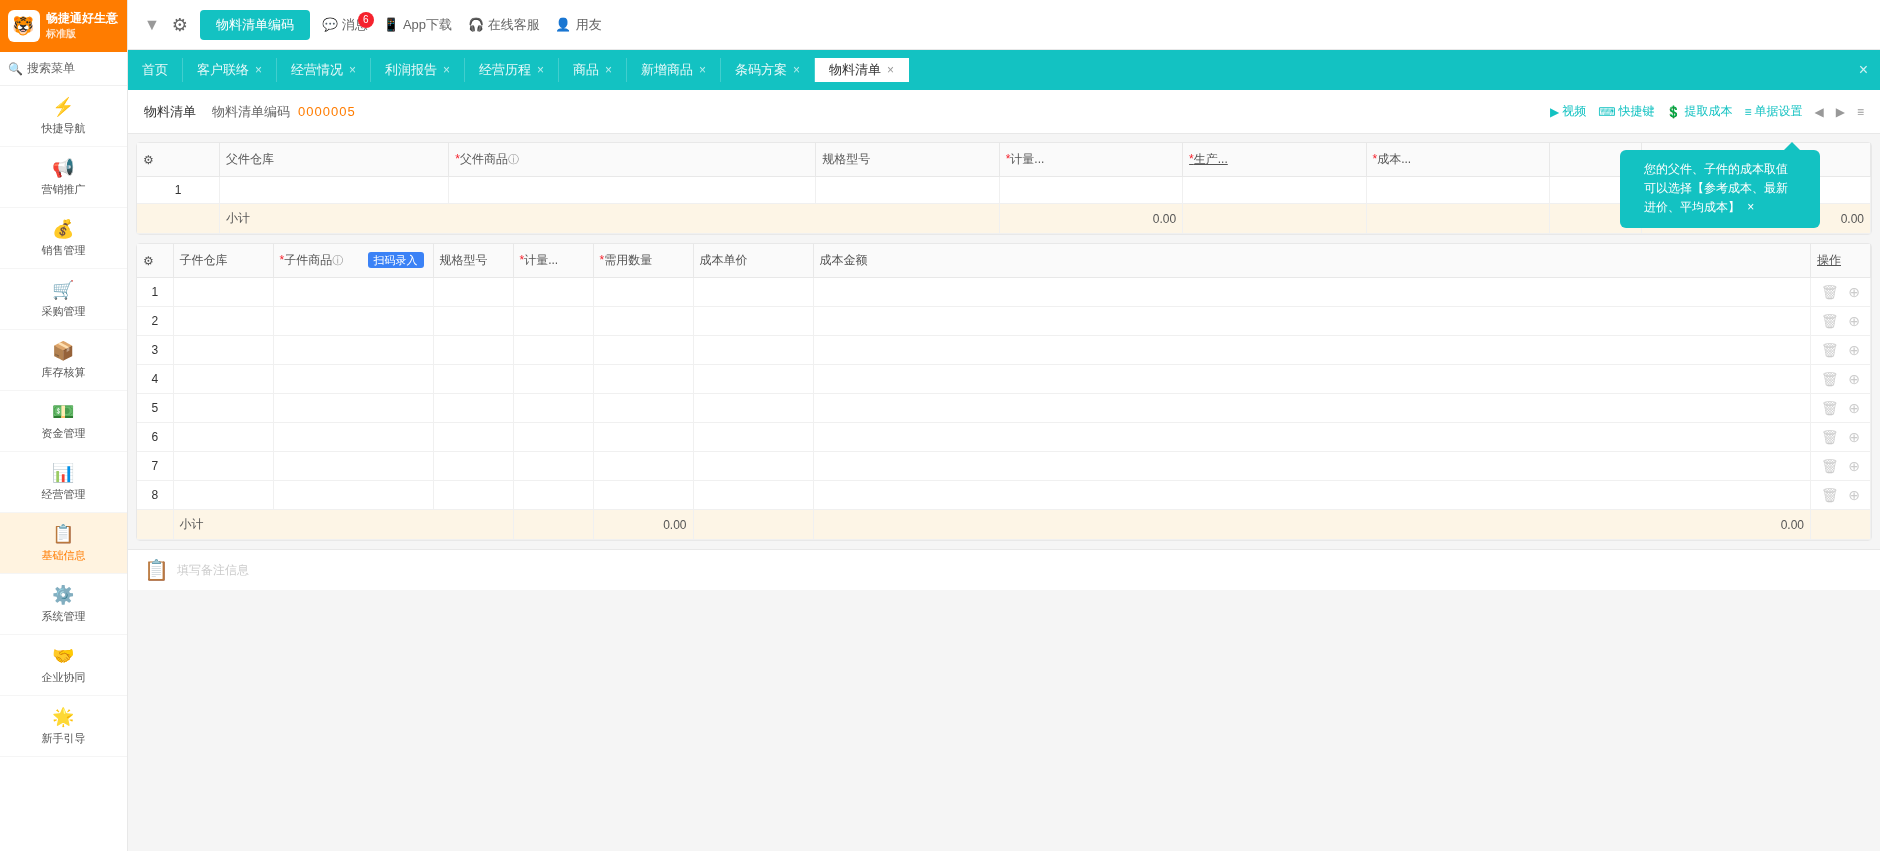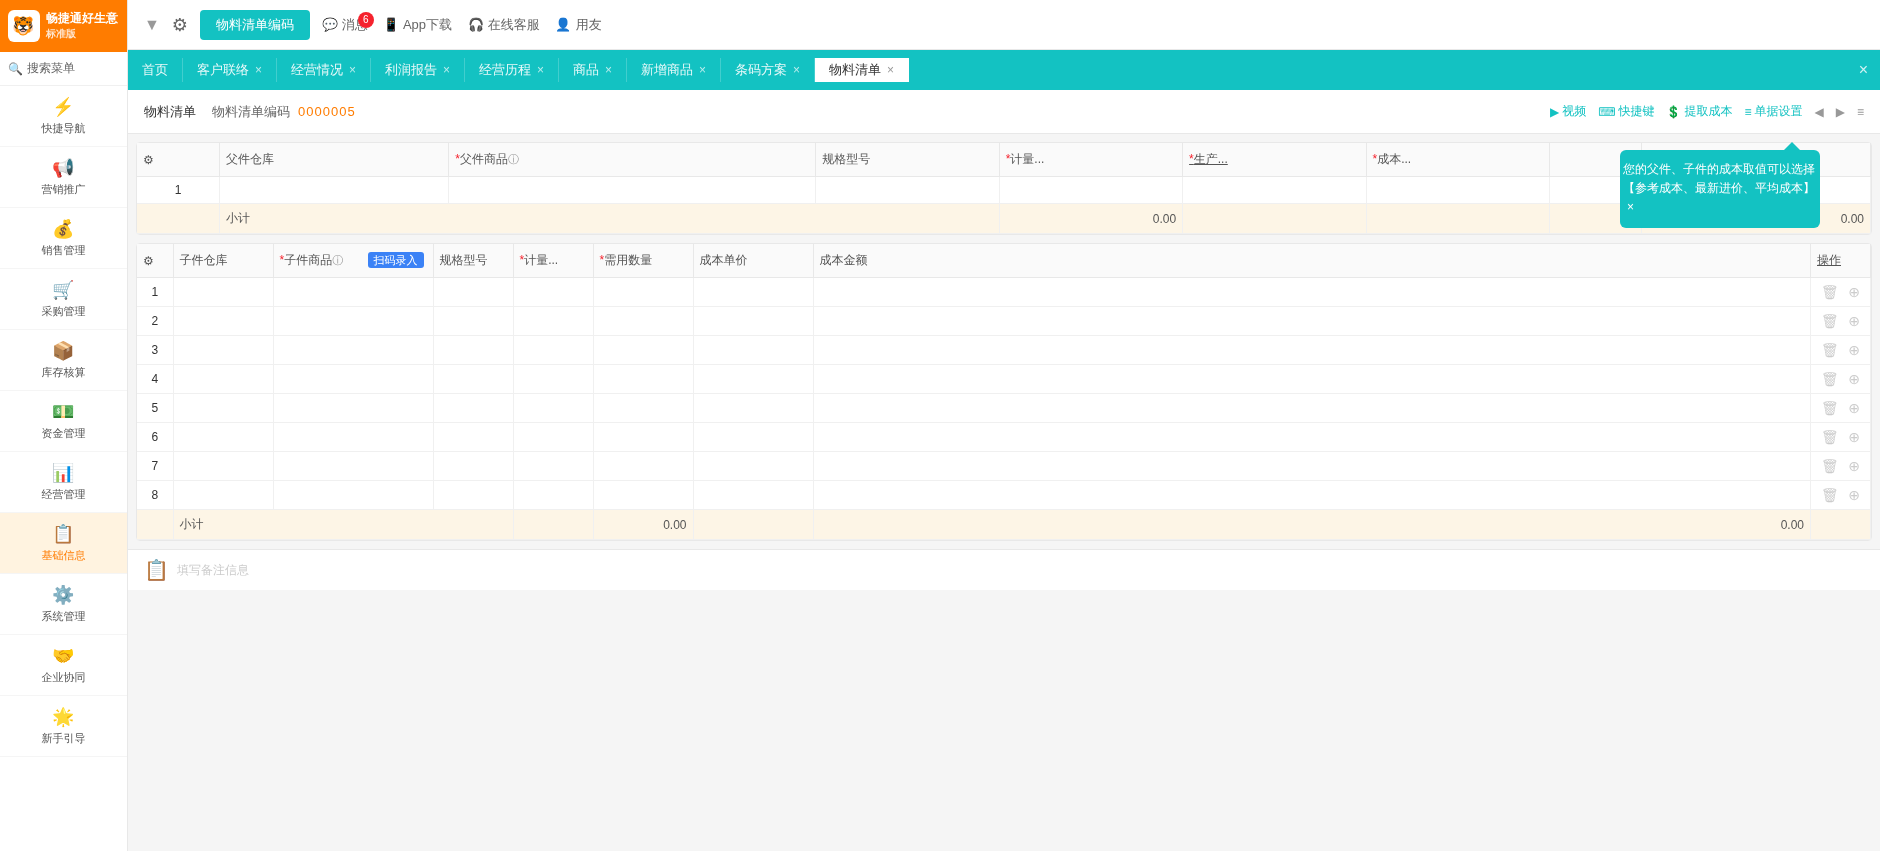--- a/index.html
+++ b/index.html
@@ -268,21 +268,21 @@
     .num-right { text-align: right; }
     .center { text-align: center; }
 
     
     .tooltip-bubble {
       position: fixed;
       top: 150px;
       right: 60px;
       background: #13c2c2;
       color: #fff;
-      padding: 10px 3px;
+      padding: 10px 24px;
       border-radius: 6px;
       font-size: 12px;
       line-height: 1.6;
       max-width: 200px;
       z-index: 100;
     }
     .tooltip-bubble::before {
       content: '';
       position: absolute;
       top: -8px;

